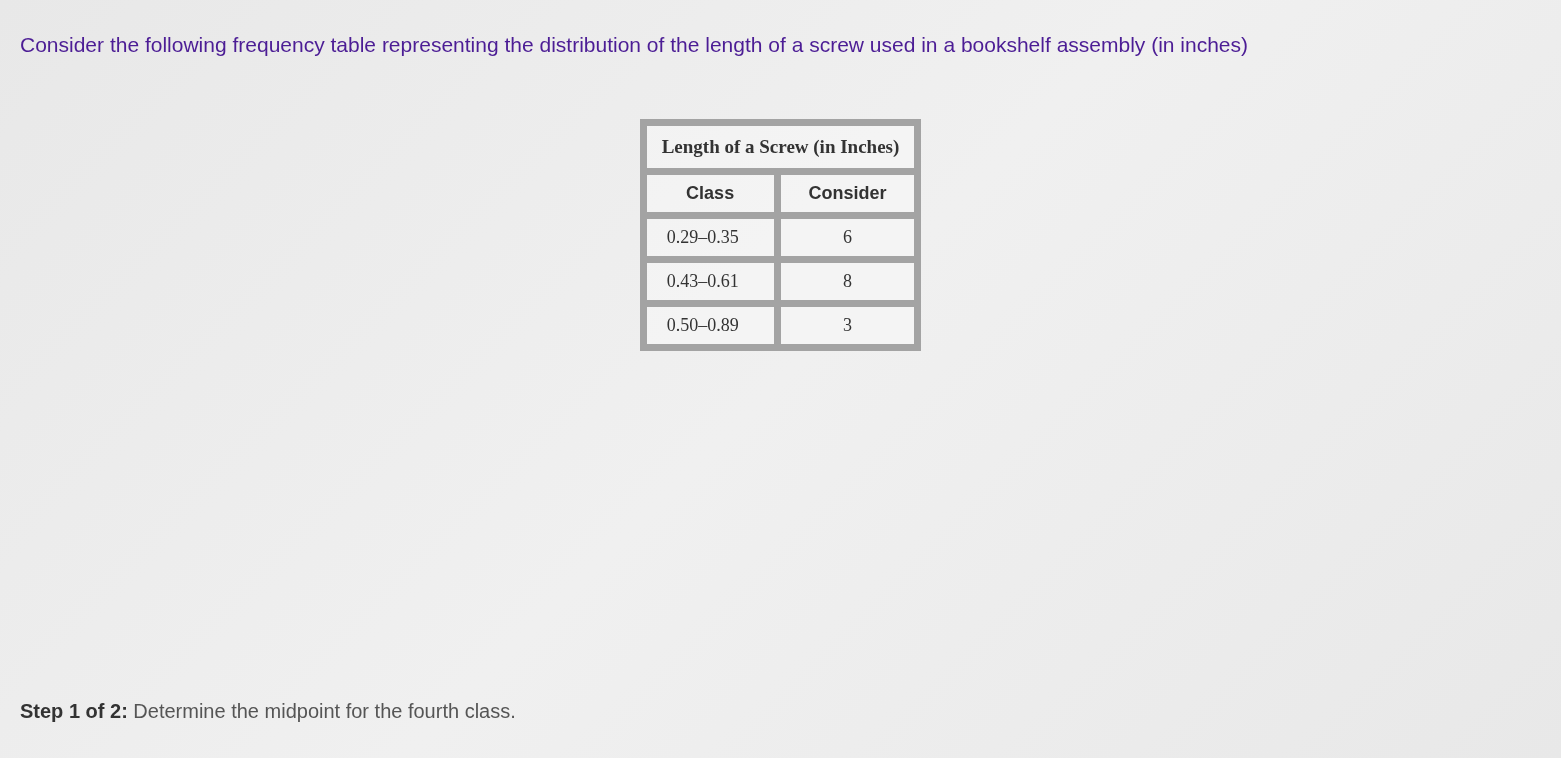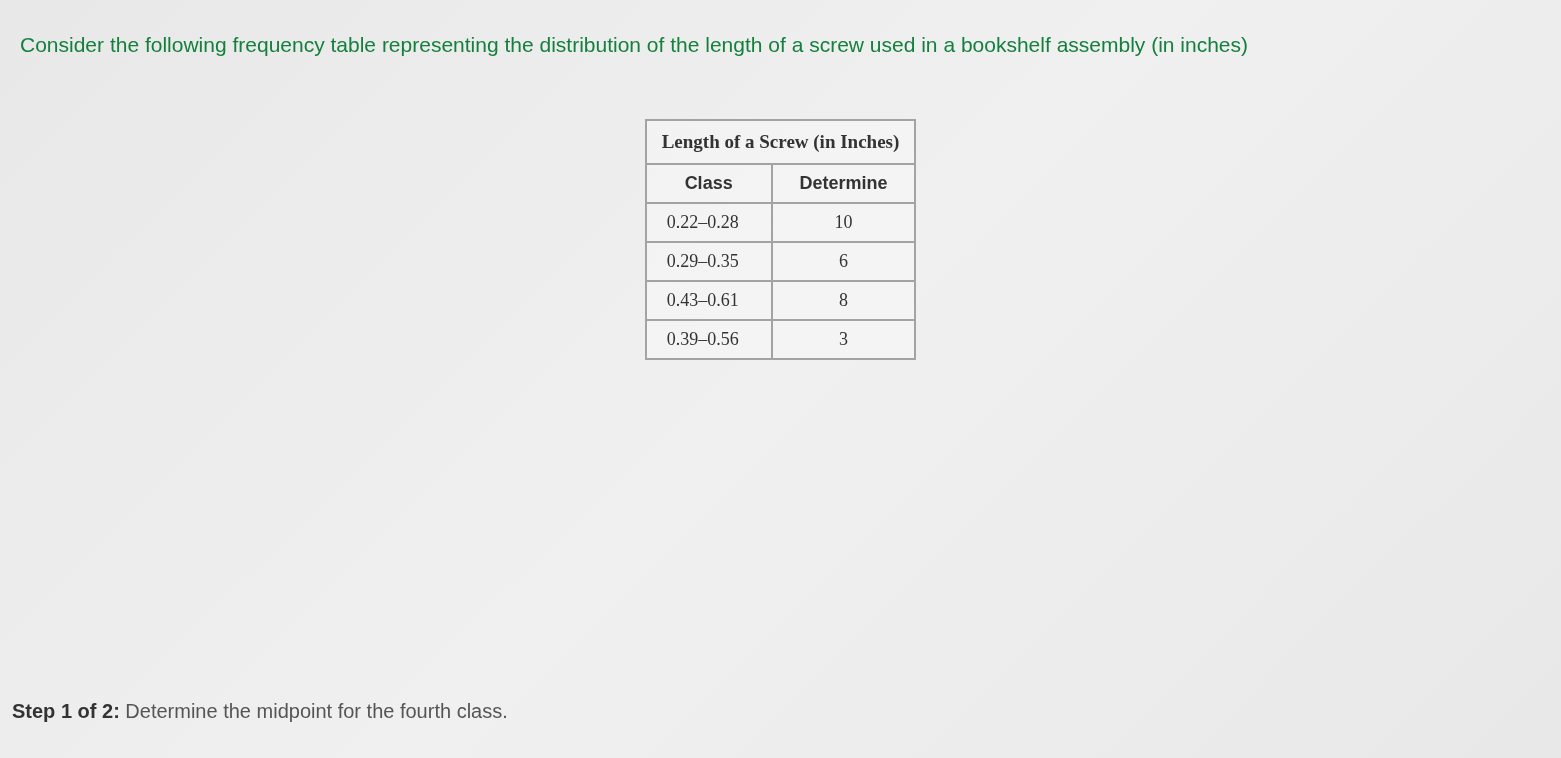--- a/index.html
+++ b/index.html
@@ -11,36 +11,36 @@
       font-family: 'Segoe UI', Tahoma, Geneva, Verdana, sans-serif;
       background: linear-gradient(135deg, #e8e8e8 0%, #f0f0f0 50%, #e8e8e8 100%);
       width: 1561px;
       height: 758px;
       padding: 30px 20px;
       color: #4a4a4a;
       position: relative;
     }
     .question-text {
       font-size: 21px;
-      color: #15803d;
+      color: #4c1d95;
       margin-bottom: 40px;
       line-height: 1.4;
     }
     .table-container {
       display: flex;
       justify-content: center;
       margin-top: 60px;
       margin-bottom: 80px;
     }
     table {
       border-collapse: collapse;
       background: rgba(255, 255, 255, 0.3);
     }
     table, th, td {
-      border: 2px solid #a3a3a3;
+      border: 7px solid #a3a3a3;
     }
     .table-title {
       font-weight: bold;
       font-size: 19px;
       text-align: center;
       padding: 10px 15px;
       color: #333;
     }
     th {
       font-weight: bold;
@@ -57,21 +57,21 @@
     }
     td.class-cell {
       text-align: left;
     }
     td.freq-cell {
       text-align: center;
     }
     .step-text {
       position: absolute;
       bottom: 35px;
-      left: 12px;
+      left: 20px;
       font-size: 20px;
       color: #555;
     }
     .step-text strong {
       font-weight: bold;
       color: #333;
     }
   </style>
 </head>
 <body>
@@ -79,36 +79,32 @@
 <div class="question-text">Consider the following frequency table representing the distribution of the length of a screw used in a bookshelf assembly (in inches)</div>
 
 <div class="table-container">
   <table>
     <tbody>
         <tr>
       <td colspan="2" class="table-title">Length of a Screw (in Inches)</td>
     </tr>
     <tr>
       <th>Class</th>
-      <th>Determine</th>
-    </tr>
-    <tr>
-      <td class="class-cell">0.22–0.28</td>
-      <td class="freq-cell">10</td>
+      <th>Consider</th>
     </tr>
     <tr>
       <td class="class-cell">0.29–0.35</td>
       <td class="freq-cell">6</td>
     </tr>
     <tr>
       <td class="class-cell">0.43–0.61</td>
       <td class="freq-cell">8</td>
     </tr>
     <tr>
-      <td class="class-cell">0.39–0.56</td>
+      <td class="class-cell">0.50–0.89</td>
       <td class="freq-cell">3</td>
     </tr>
   </tbody>
     </table>
 </div>
 
 <div class="step-text">
   <strong>Step 1 of 2:</strong><span> Determine the midpoint for the fourth class.</span>
 </div>
 

